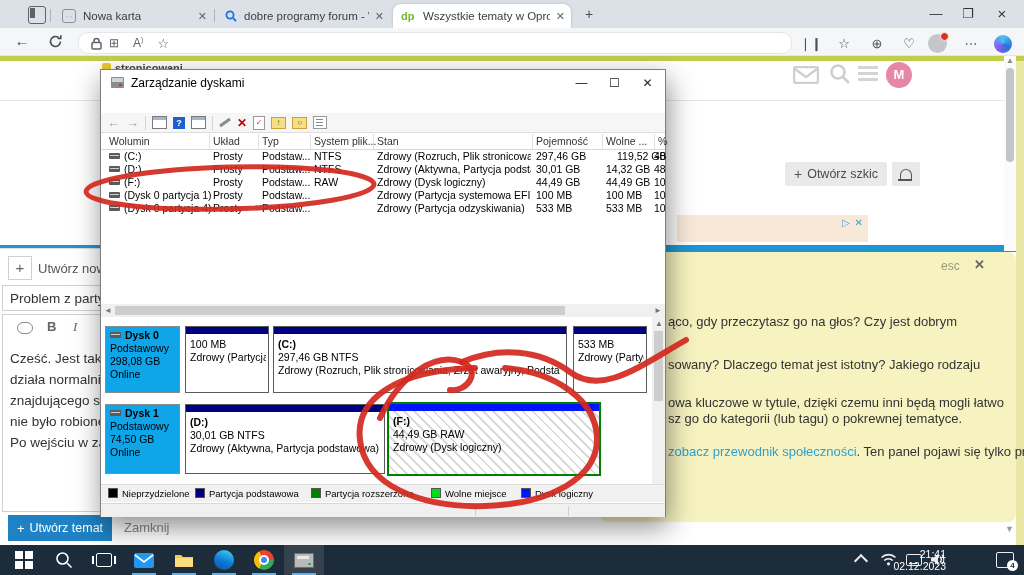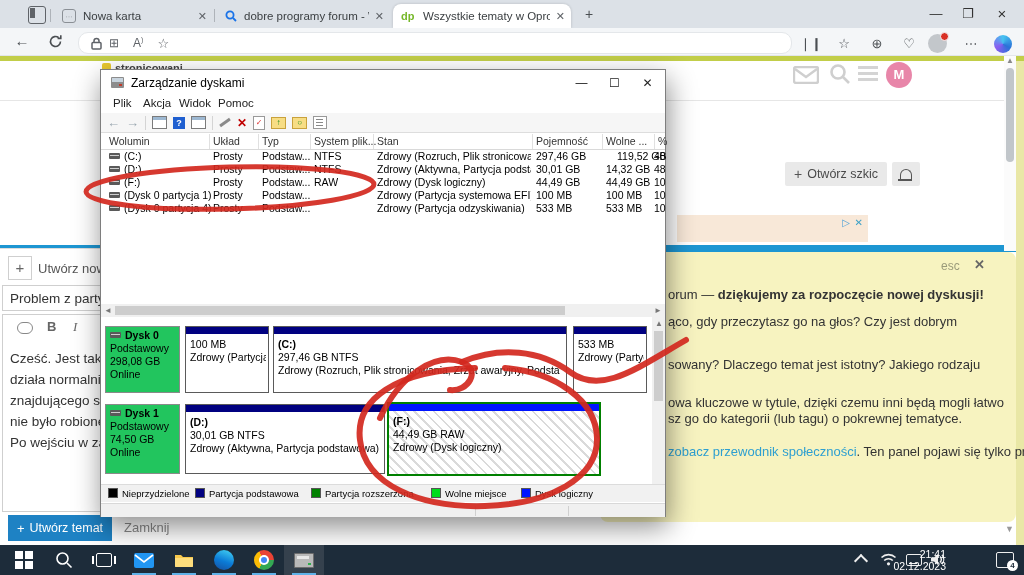--- a/index.html
+++ b/index.html
@@ -78,21 +78,21 @@
   .trow{position:absolute;left:0;width:564px;height:13px;font-size:10.5px;color:#000;}
   .td{position:absolute;top:0;white-space:nowrap;overflow:hidden;}
   .drv{display:inline-block;width:11px;height:6px;background:#5a5a5a;border-radius:1px;margin-right:4px;vertical-align:1px;position:relative;}
   .drv:after{content:"";position:absolute;left:1px;top:2px;width:9px;height:1px;background:#cfcfcf;}
 
   
   .sb{background:#f0f0f0;color:#777;font-size:8px;}
   .sbthumb{background:#cdcdcd;}
 
   
-  .diskrow-label{background:#22c55e;border:1px solid #8a8a8a;font-size:10.5px;color:#000;line-height:13px;padding:2px 4px;box-sizing:border-box;}
+  .diskrow-label{background:#0ea5e9;border:1px solid #8a8a8a;font-size:10.5px;color:#000;line-height:13px;padding:2px 4px;box-sizing:border-box;}
   .part{border:1px solid #5a5a5a;background:#fff;box-sizing:border-box;}
   .pbar{position:absolute;left:0;top:0;width:100%;height:7px;}
   .ptxt{position:absolute;left:4px;top:11px;font-size:10.5px;line-height:13px;color:#000;white-space:nowrap;overflow:hidden;right:2px;}
   .hatch{background:repeating-linear-gradient(45deg,#ffffff 0 5px,#dadada 5px 7px);}
   #legend{left:0;top:414px;width:564px;height:17px;background:#f1f1f1;border-top:1px solid #dcdcdc;font-size:9.5px;color:#000;}
   .lgsq{position:absolute;top:3px;width:10px;height:10px;border:1px solid #555;box-sizing:border-box;}
   .lglbl{position:absolute;top:3px;white-space:nowrap;}
   .lg0{background:#000000}.lg1{background:#000080}.lg2{background:#008000}.lg3{background:#00dd1c}.lg4{background:#0014ff}
   #dmstatus{left:0;top:433px;width:564px;height:13px;background:#f0f0f0;border-top:1px solid #d8d8d8;}
 
@@ -150,21 +150,20 @@
   <div class="abs" id="adbox">
     <span class="abs" style="right:18px;top:2px;color:#4a9fd8;font-size:10px;">▷</span>
     <span class="abs" style="right:5px;top:2px;color:#3aa0c8;font-size:10px;">✕</span>
   </div>
 
   <div class="abs" id="bluebar"></div>
 
   <div class="abs" id="tippanel"></div>
   <span class="abs" style="left:941px;top:259px;color:#9a9a7a;font-size:12px;z-index:2;">esc</span>
   <span class="abs" style="left:974px;top:257px;color:#666;font-size:13px;font-weight:bold;z-index:2;">✕</span>
-  <div class="abs tipline" style="top:287px;"><span>orum — </span><b>dziękujemy za rozpoczęcie nowej dyskusji!</b></div>
   <div class="abs tipline" style="top:314px;">ąco, gdy przeczytasz go na głos? Czy jest dobrym</div>
   <div class="abs tipline" style="top:395px;">owa kluczowe w tytule, dzięki czemu inni będą mogli łatwo</div>
   <div class="abs tipline" style="top:357px;">sowany? Dlaczego temat jest istotny? Jakiego rodzaju</div>
   <div class="abs tipline" style="top:411px;">sz go do kategorii (lub tagu) o pokrewnej tematyce.</div>
   <div class="abs tipline" style="top:444px;"><span class="tiplink">zobacz przewodnik społeczności</span><span>. Ten panel pojawi się tylko przy</span></div>
   <span class="abs" style="left:1005px;top:524px;color:#999;font-size:9px;z-index:2;">▼</span>
 
   <div class="abs" id="pg-scroll"></div>
   <span class="abs" style="left:1006px;top:56px;color:#8a8a8a;font-size:8px;z-index:3;">▲</span>
   <div class="abs" id="pg-thumb"></div>
@@ -198,26 +197,20 @@
       <span class="abs" style="left:10px;top:7px;width:13px;height:11px;background:#8c8c8c;border-radius:1px;">
           <i style="position:absolute;left:1px;top:1px;width:11px;height:4px;background:#c8d4de;"></i>
           <i style="position:absolute;right:2px;bottom:2px;width:3px;height:2px;background:#c03b2a;"></i>
         </span>
       <span class="t">Zarządzanie dyskami</span>
       <span class="abs dmctl" style="left:464px;">—</span>
       <span class="abs dmctl" style="left:497px;">☐</span>
       <span class="abs dmctl" style="left:530px;">✕</span>
     </div>
 
-    <div class="in" id="dmmenu">
-      <span style="left:12px;">Plik</span>
-      <span style="left:42px;">Akcja</span>
-      <span style="left:78px;">Widok</span>
-      <span style="left:117px;">Pomoc</span>
-    </div>
 
     <div class="in" id="dmtools">
       <span class="ti ti-arrow">←</span>
       <span class="ti ti-arrow">→</span>
       <span class="ti ti-sep"></span>
       <span class="ti ti-win"></span>
       <span class="ti ti-help">?</span>
       <span class="ti ti-win"></span>
       <span class="ti ti-sep"></span>
       <span class="ti" style="width:12px;height:3px;background:#8a8a8a;transform:rotate(-35deg);"></span>

